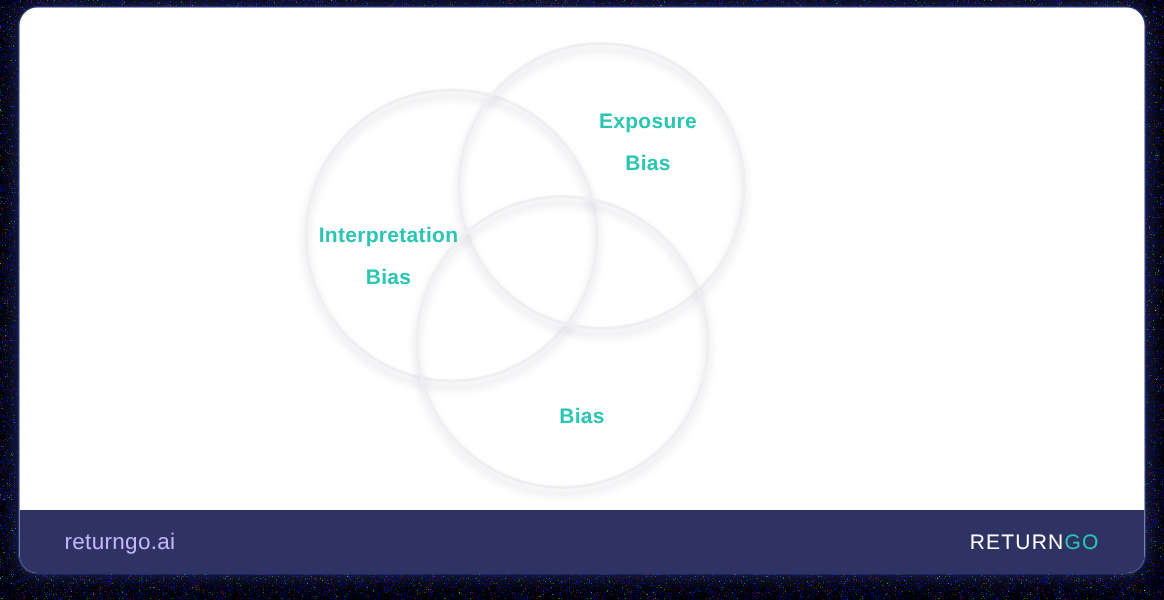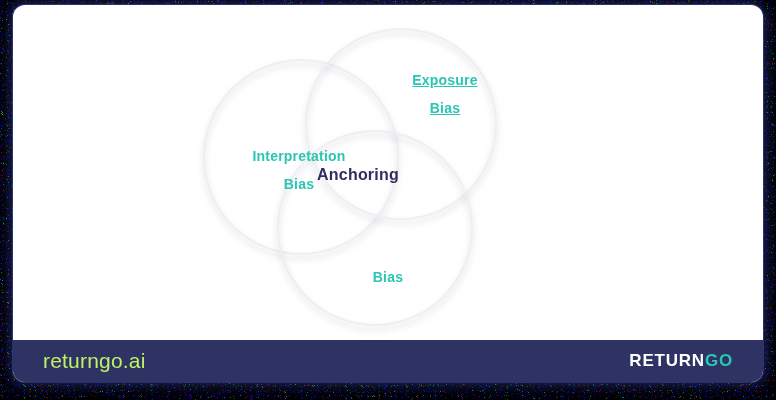--- a/index.html
+++ b/index.html
@@ -59,49 +59,49 @@
     transform: translate(-50%, -50%);
     text-align: center;
     line-height: 28px;
     font-size: 14px;
     font-weight: bold;
     letter-spacing: 0.2px;
     color: #2bc5b4;
     white-space: nowrap;
   }
   .venn-label .label-line { display: block; }
-  .label-interpretation { left: 246px; top: 165px; margin-left: 40px; }
-  .label-exposure { left: 432px; top: 89px; text-decoration: underline; }
+  .label-interpretation { left: 246px; top: 165px; }
+  .label-exposure { left: 419px; top: 89px; }
   .label-attention { left: 375px; top: 272px; }
   .label-anchoring {
     left: 345px; top: 170px;
     color: #312d5e;
     font-size: 16px;
   }
   .footer-bar {
     position: absolute;
     left: 0;
     bottom: 0;
     width: 750px;
     height: 42px;
     background: #2f3363;
     display: flex;
     align-items: center;
     justify-content: space-between;
     padding: 0 30px;
     box-sizing: border-box;
   }
   .site-text {
-    color: #bef264;
-    font-size: 21px;
+    color: #c4b5fd;
+    font-size: 15px;
     letter-spacing: 0.2px;
   }
   .brand-logo {
-    font-size: 17px;
-    font-weight: bold;
+    font-size: 14px;
+    font-weight: normal;
     letter-spacing: 0.8px;
     white-space: nowrap;
   }
   .brand-part-return { color: #ffffff; }
   .brand-part-go { color: #2bc5b4; }
 </style>
 </head>
 <body>
 
 <div class="stage">
@@ -135,21 +135,20 @@
       <div class="venn-label label-exposure">
         <span class="label-line">Exposure</span>
         <span class="label-line">Bias</span>
       </div>
 
       <div class="venn-label label-attention">
         <span class="label-line">Bias</span>
       </div>
 
       <div class="venn-label label-anchoring">
-        <span class="label-line">Anchoring</span>
       </div>
 
     </div>
 
     <div class="footer-bar">
       <span class="site-text">returngo.ai</span>
       <span class="brand-logo">
         <span class="brand-part-return">RETURN</span><span class="brand-part-go">GO</span>
       </span>
     </div>

